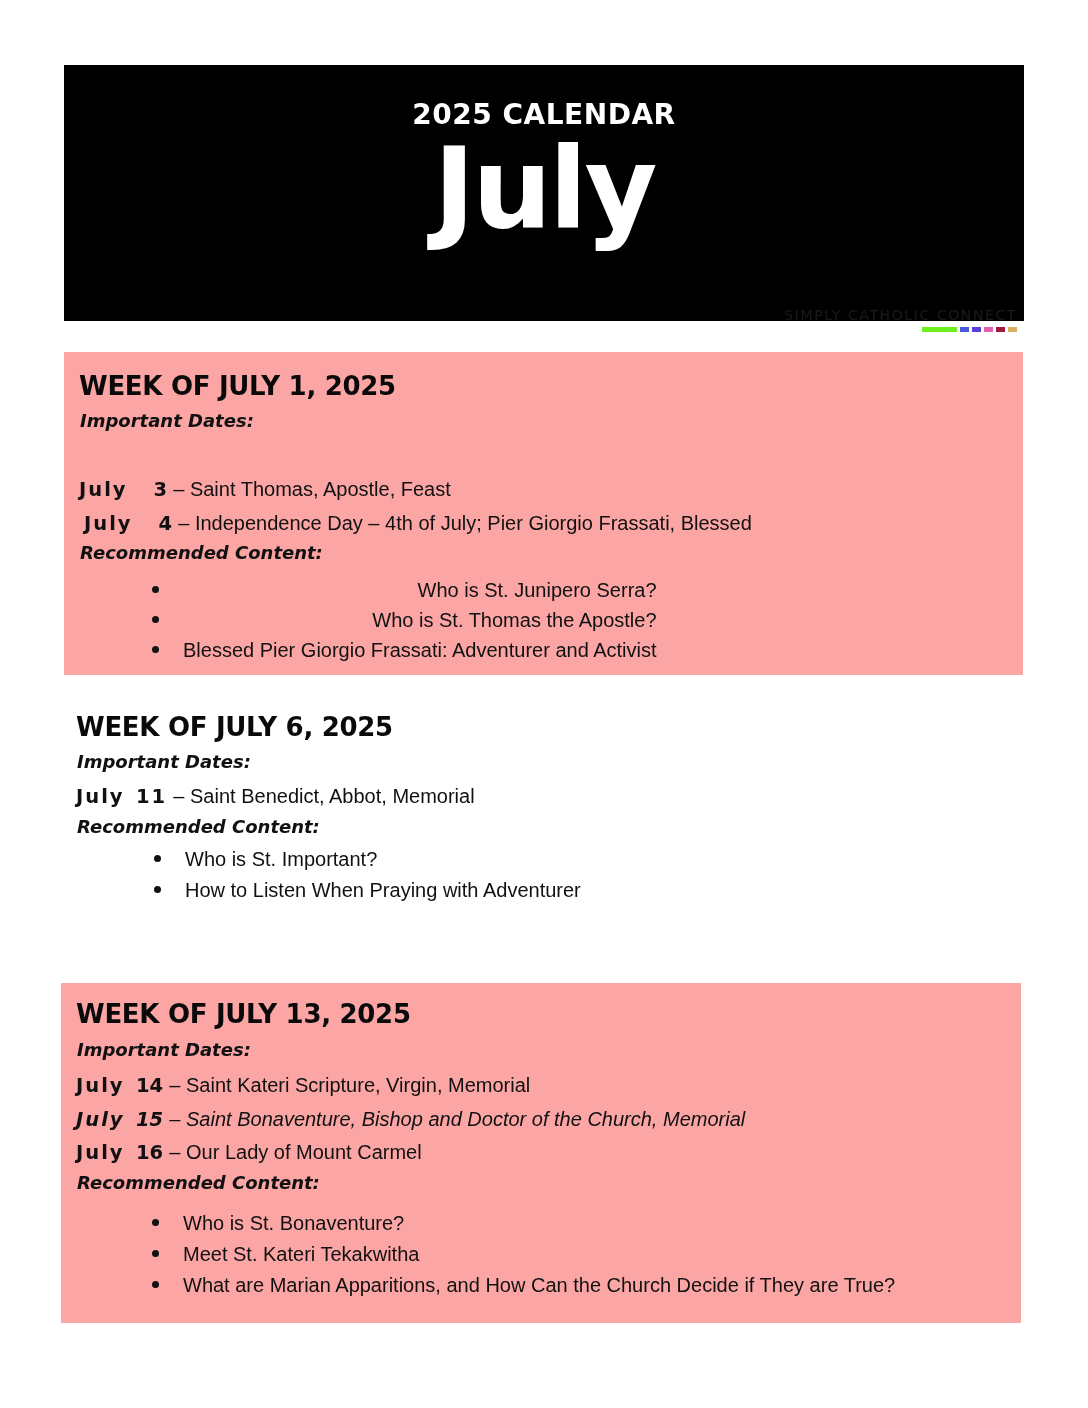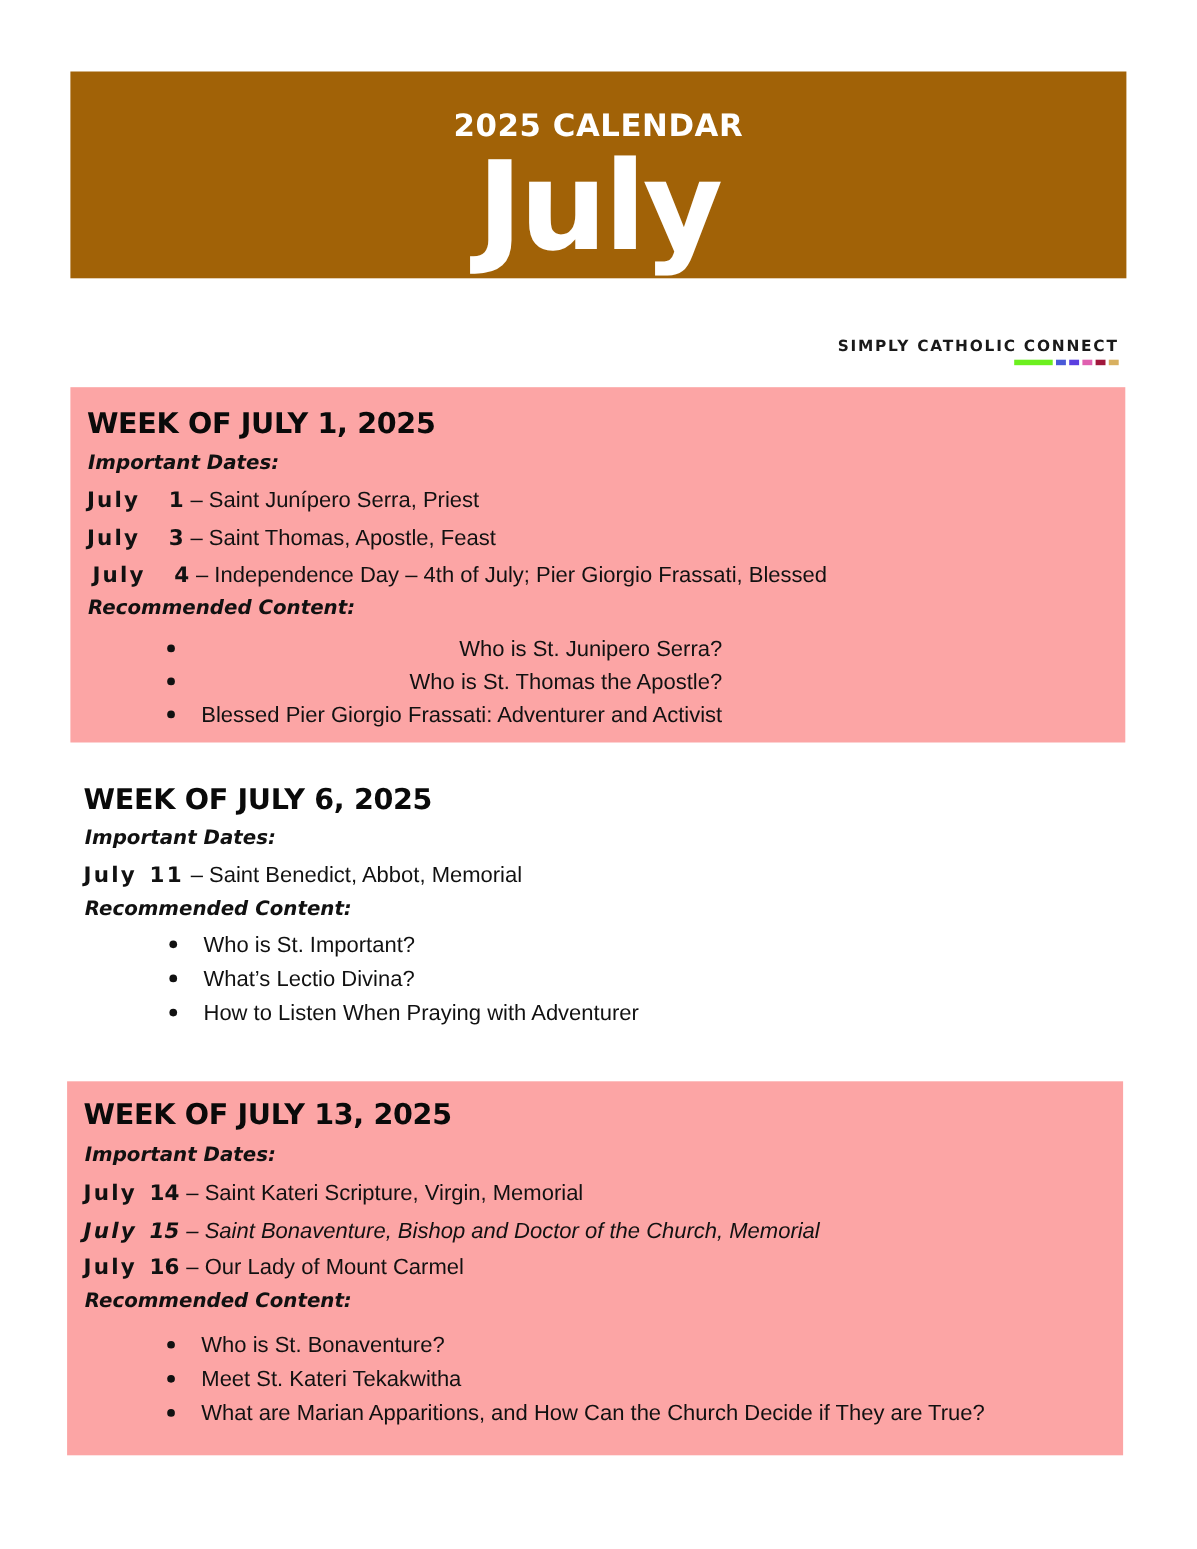--- a/index.html
+++ b/index.html
@@ -10,22 +10,22 @@
       overflow: hidden;
     }
     body {
       position: relative;
       font-family: "DejaVu Sans", "Liberation Sans", sans-serif;
       color: #111;
     }
     .banner {
       position: absolute;
       left: 64px; top: 65px;
-      width: 960px; height: 188px;
-      background: #a16207;
+      width: 960px; height: 256px;
+      background: #000000;
       text-align: center;
       color: #fff;
     }
     .banner .sub {
       position: absolute;
       left: 0; right: 0; top: 33px;
       font-family: "DejaVu Sans", sans-serif;
       font-weight: bold;
       font-size: 28px;
       letter-spacing: 0.5px;
@@ -39,21 +39,21 @@
       letter-spacing: -3px;
       line-height: 1.1;
     }
     .brand {
       position: absolute;
       right: 71px; top: 307px;
       text-align: right;
     }
     .brand .name {
       font-family: "DejaVu Sans", sans-serif;
-      font-weight: bold;
+      font-weight: normal;
       font-size: 14px;
       letter-spacing: 1.6px;
       color: #1a1a1a;
       text-align: center;
     }
     .brand .bars {
       display: flex;
       justify-content: flex-end;
       gap: 3px;
       margin-top: 4px;
@@ -135,24 +135,20 @@
     <span style="width:9px;background:#e060b0"></span>
     <span style="width:9px;background:#a0183c"></span>
     <span style="width:9px;background:#d8b060"></span>
   </div>
 </div>
 
 <section class="week shaded" style="left:64px; top:352px; width:959px; height:323px;">
   <h2 class="abs" style="left:15px; top:21px;">WEEK OF JULY 1, 2025</h2>
   <div class="label abs" style="left:16px; top:60px;">Important Dates:</div>
 
-  <div class="date-row abs" style="left:15px; top:93px;">
-    <span class="dl" style="width:66px">July</span><span class="dn" style="width:22px;text-align:right">1</span>
-    <span class="desc">– Saint Junípero Serra, Priest</span>
-  </div>
   <div class="date-row abs" style="left:15px; top:127px;">
     <span class="dl" style="width:66px">July</span><span class="dn" style="width:22px;text-align:right">3</span>
     <span class="desc">– Saint Thomas, Apostle, Feast</span>
   </div>
   <div class="date-row abs" style="left:4px; top:161px;margin-left:16px;">
     <span class="dl" style="width:66px">July</span><span class="dn" style="width:22px;text-align:right">4</span>
     <span class="desc">– Independence Day – 4th of July; Pier Giorgio Frassati, Blessed</span>
   </div>
 
   <div class="label abs" style="left:16px; top:192px;">Recommended Content:</div>
@@ -168,21 +164,20 @@
   <div class="label abs" style="left:13px; top:53px;">Important Dates:</div>
 
   <div class="date-row abs" style="left:12px; top:86px;">
     <span class="dl" style="width:60px">July</span><span class="dn" style="letter-spacing:2px">11</span>
     <span class="desc">– Saint Benedict, Abbot, Memorial</span>
   </div>
 
   <div class="label abs" style="left:13px; top:118px;">Recommended Content:</div>
   <ul class="abs" style="left:121px; top:149px;">
     <li style="margin-bottom:11px"><span class="bullet"></span><span>Who is St. Important?</span></li>
-    <li style="margin-bottom:11px"><span class="bullet"></span><span>What’s Lectio Divina?</span></li>
     <li><span class="bullet"></span><span>How to Listen When Praying with Adventurer</span></li>
   </ul>
 </section>
 
 <section class="week shaded" style="left:61px; top:983px; width:960px; height:340px;">
   <h2 class="abs" style="left:15px; top:18px;">WEEK OF JULY 13, 2025</h2>
   <div class="label abs" style="left:16px; top:58px;">Important Dates:</div>
 
   <div class="date-row abs" style="left:15px; top:92px;">
     <span class="dl" style="width:60px">July</span><span class="dn">14</span>

